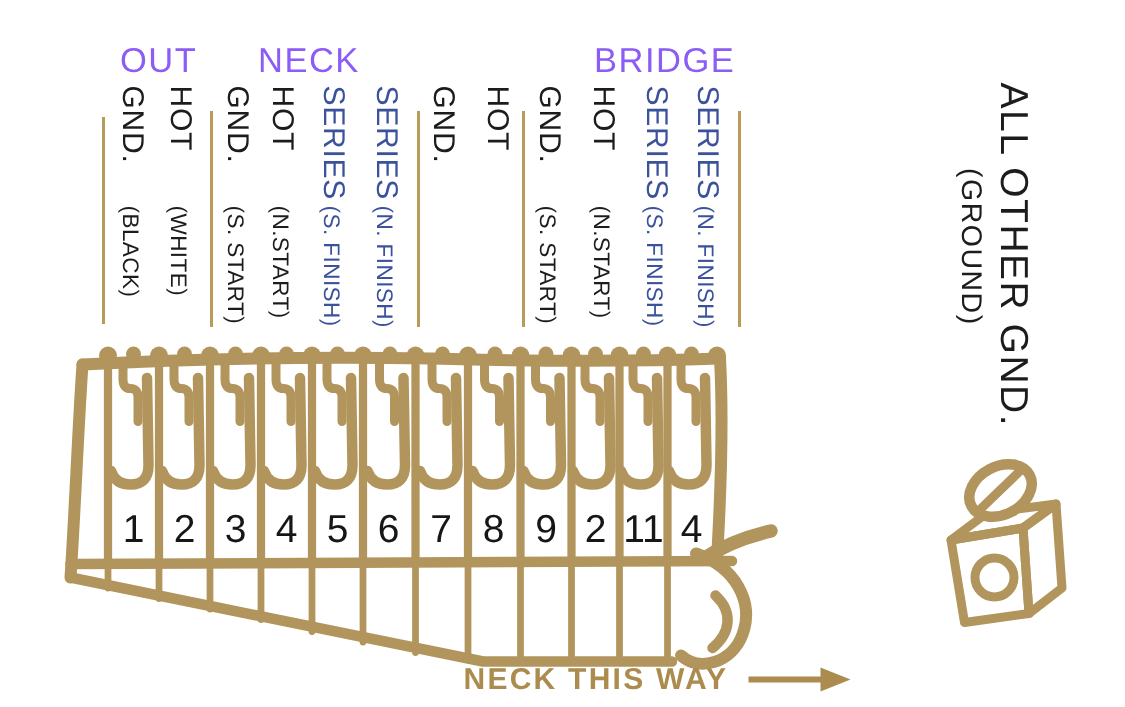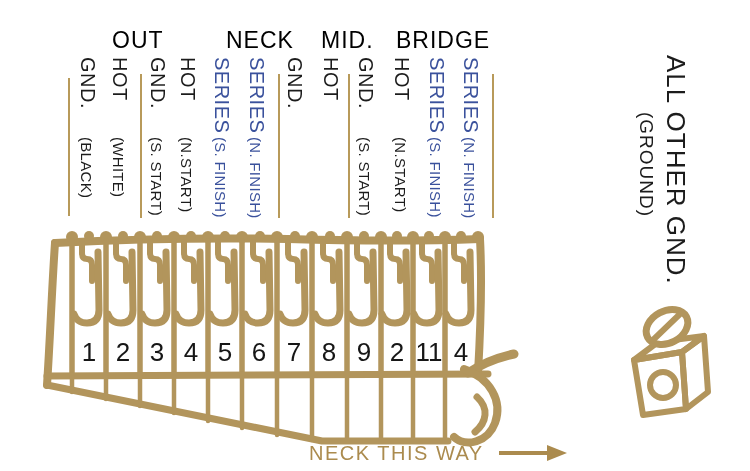--- a/index.html
+++ b/index.html
@@ -1,57 +1,56 @@
 <!DOCTYPE html>
 <html><head>
 <meta charset="utf-8">
 <style>
   html,body{margin:0;padding:0;background:#fff;}
   #stage{
     position:relative;width:750px;height:471px;background:#ffffff;overflow:hidden;
     font-family:"Liberation Sans",sans-serif;
   }
   .gheader{
-    position:absolute;top:27px;font-size:23px;letter-spacing:1px;color:#000000;white-space:nowrap;margin-left:32px;
+    position:absolute;top:27px;font-size:23px;letter-spacing:1px;color:#8b5cf6;white-space:nowrap;
   }
   .vlabel{
     position:absolute;top:57px;transform-origin:0 0;transform:rotate(90deg);
     white-space:nowrap;font-size:20px;line-height:26px;letter-spacing:.5px;color:#1c1c1c;width:190px;
   }
   .vlabel .lmain{display:inline-block;width:80px;}
   .vlabel .lsub{font-size:15px;letter-spacing:.3px;}
   .vlabel.blue{color:#3a519c;}
   .sep{position:absolute;width:2px;background:#b89a5a;}
   .pin-num{
     position:absolute;top:337px;width:34px;text-align:center;font-size:26px;color:#161616;
   }
   #neck-this-way{
-    position:absolute;left:309px;top:442px;font-size:20px;font-weight:normal;
+    position:absolute;left:309px;top:442px;font-size:20px;font-weight:bold;
     letter-spacing:1.5px;color:#ab8b4e;white-space:nowrap;
   }
   #all-other-gnd{
     position:absolute;left:691px;top:55px;transform-origin:0 0;transform:rotate(90deg);
     font-size:26px;letter-spacing:1px;color:#1c1c1c;white-space:nowrap;
   }
   #ground-sub{
     position:absolute;left:657px;top:112px;transform-origin:0 0;transform:rotate(90deg);
     font-size:19px;letter-spacing:1px;color:#1c1c1c;white-space:nowrap;
   }
   svg{position:absolute;overflow:visible;}
   .gold-stroke{stroke:#b2955c;fill:none;stroke-linecap:round;stroke-linejoin:round;}
 </style>
 </head>
 <body>
 
 <div id="stage">
 
   <div class="gheader" style="left:80px">OUT</div>
-  <div class="gheader" style="left:194px">NECK</div>
-  <div class="gheader" style="left:289px">MID.</div>
-  <div class="gheader" style="left:364px">BRIDGE</div>
+  <div class="gheader" style="left:172px">NECK</div>
+  <div class="gheader" style="left:396px">BRIDGE</div>
 
   <div class="sep" style="left:68px;top:78px;height:138px"></div>
   <div class="sep" style="left:140px;top:74px;height:144px"></div>
   <div class="sep" style="left:278px;top:74px;height:144px"></div>
   <div class="sep" style="left:348px;top:74px;height:144px"></div>
   <div class="sep" style="left:492px;top:74px;height:144px"></div>
 
   <div class="vlabel" style="left:101px"><span class="lmain">GND.</span><span class="lsub">(BLACK)</span></div>
   <div class="vlabel" style="left:133px"><span class="lmain">HOT</span><span class="lsub">(WHITE)</span></div>
 

